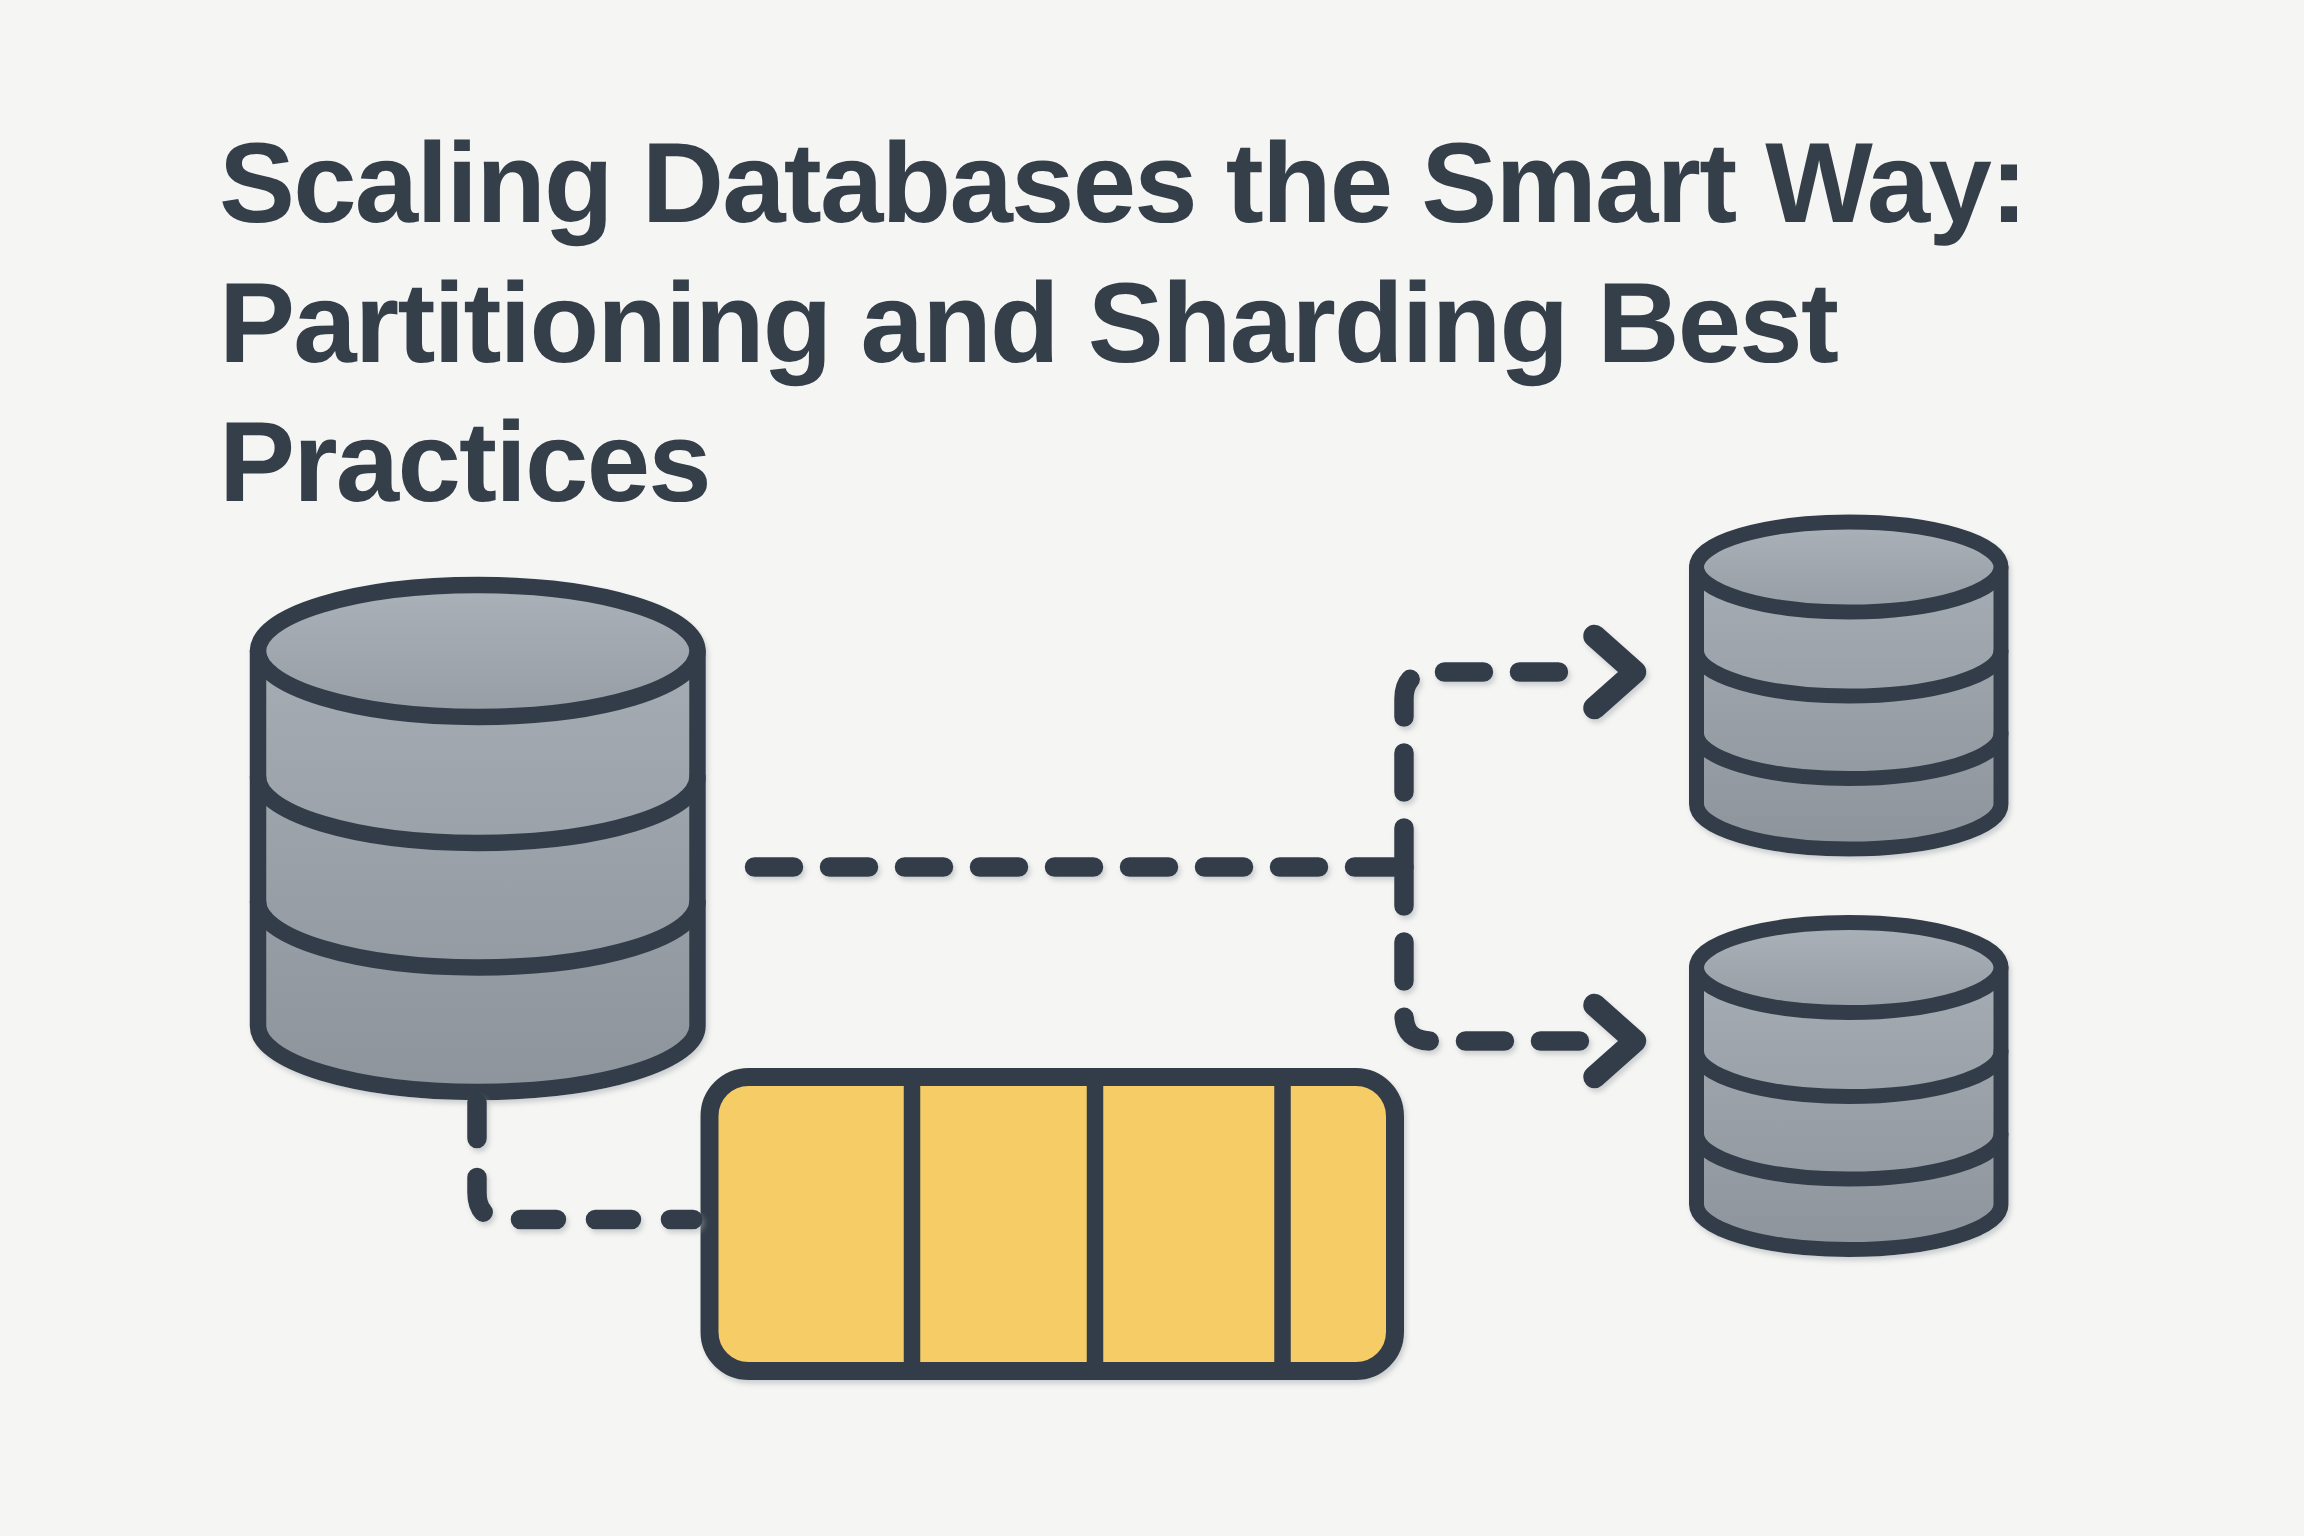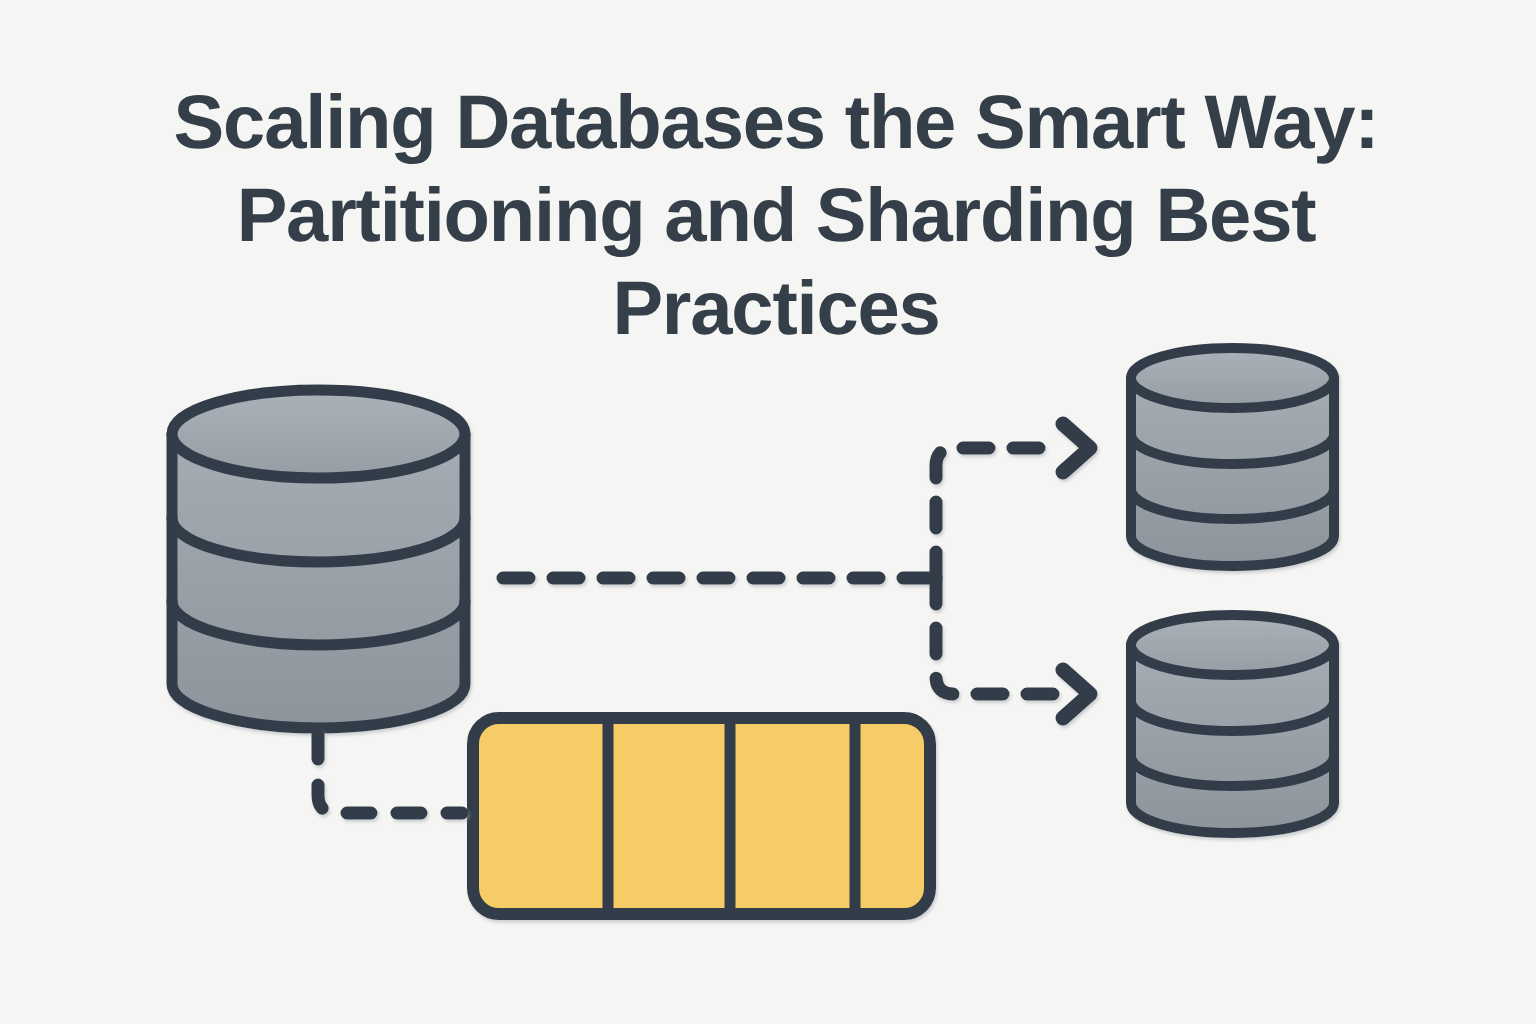--- a/index.html
+++ b/index.html
@@ -11,21 +11,20 @@
     height: 1024px;
     background: #f5f5f3;
     font-family: "Liberation Sans", sans-serif;
     overflow: hidden;
   }
   #canvas {
     position: relative;
     width: 1536px;
     height: 1024px;
     background: #f5f5f3;
-    text-align: center;
   }
   #title {
     position: absolute;
     left: 146px;
     top: 76px;
     width: 1260px;
     font-family: "Liberation Sans", sans-serif;
     font-weight: bold;
     font-size: 76px;
     line-height: 93px;

